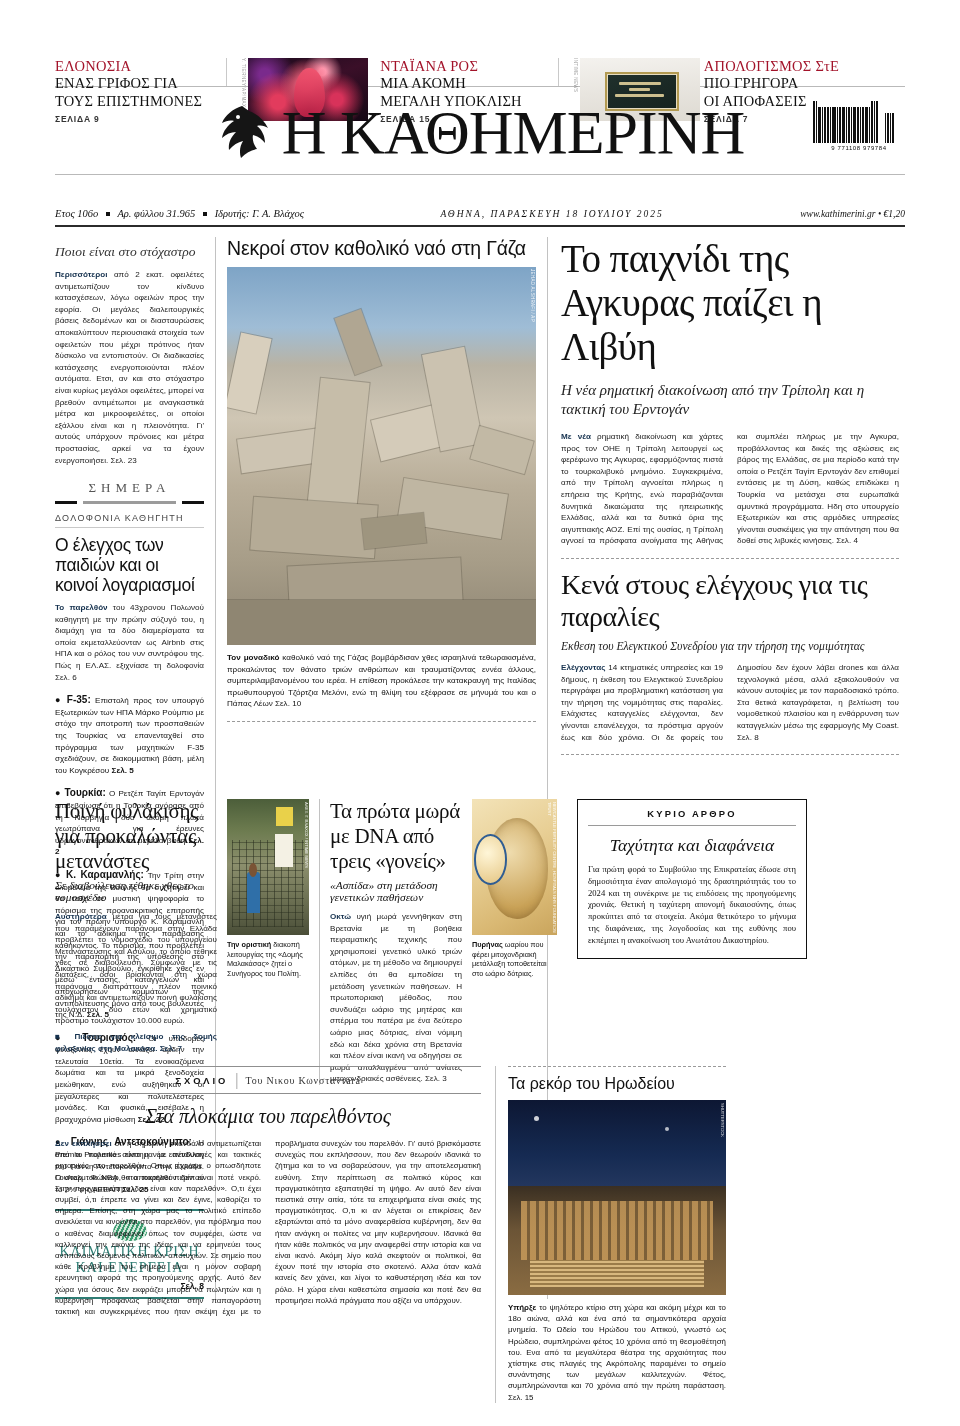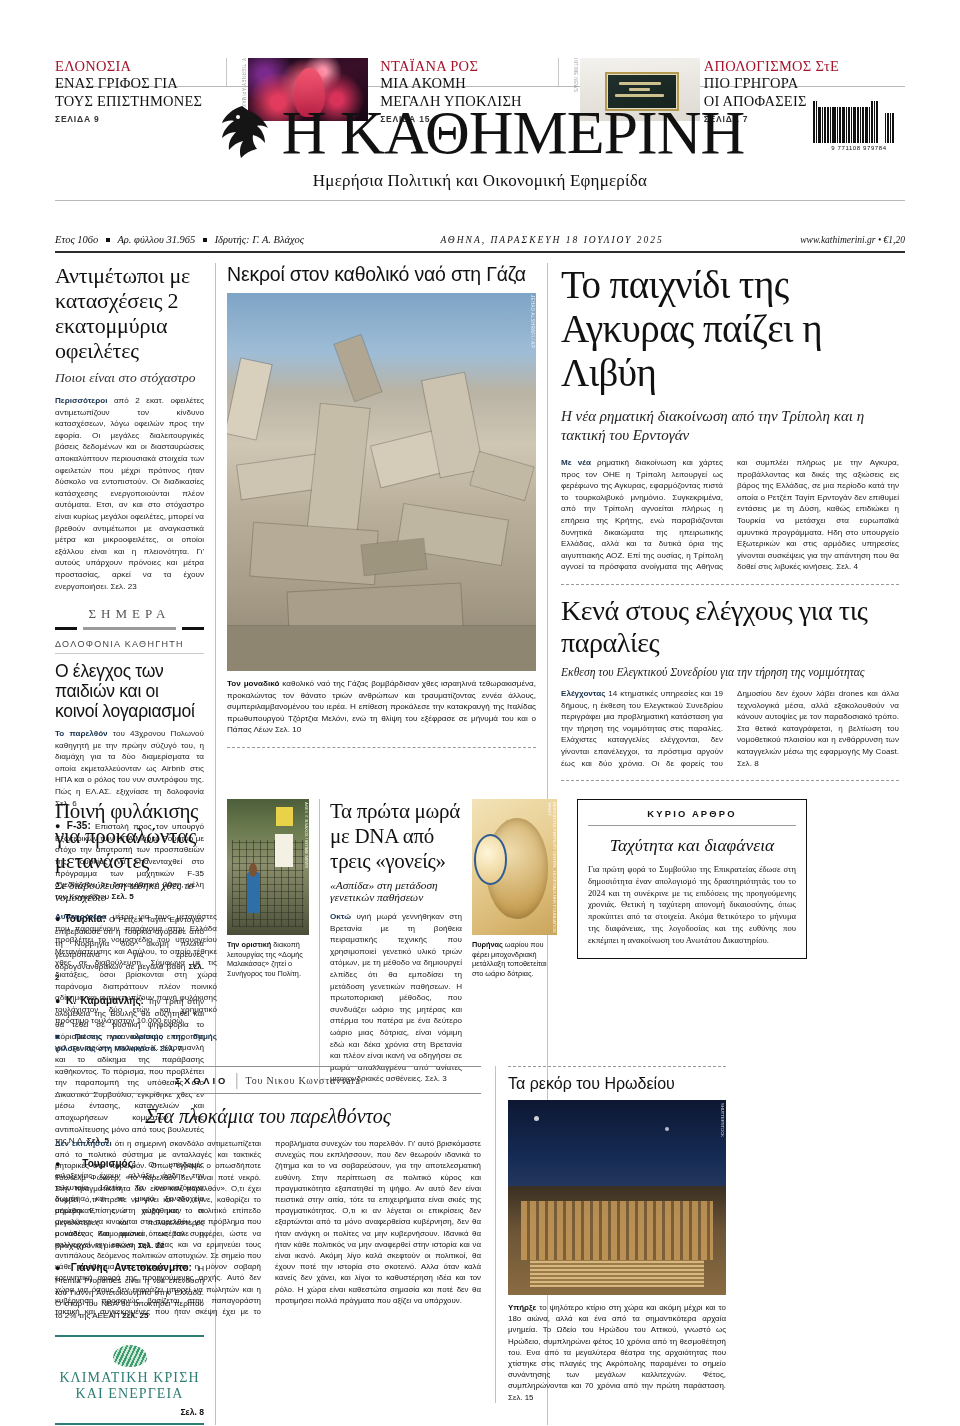--- a/index.html
+++ b/index.html
@@ -222,42 +222,40 @@
         <i style="width:5px;height:0px"></i>
         <i style="width:1px;height:30px"></i>
           <i style="width:2px;height:30px"></i>
         <i style="width:1px;height:30px"></i>
           <i style="width:2px;height:30px"></i>
       </div>
       <div class="barcode-num">9 771108 979784</div>
     </div>
   </div>
 
-  <div class="subtitle">Ημερήσια Πολιτική και Οικονομική Εφημερίδα</div>
 
   <div class="rule-thin" style="margin-top:9px;"></div>
   <div class="infoline">
     <div>
       <span>Ετος 106ο</span>
       <span class="sq"></span>
       <span>Αρ. φύλλου 31.965</span>
       <span class="sq"></span>
       <span>Ιδρυτής: Γ. Α. Βλάχος</span>
     </div>
     <div class="mid">ΑΘΗΝΑ, ΠΑΡΑΣΚΕΥΗ 18 ΙΟΥΛΙΟΥ 2025</div>
     <div class="right">www.kathimerini.gr • €1,20</div>
   </div>
   <div class="rule-med"></div>
 
   <div class="grid">
 
     <div class="col-left">
 
       <article>
-        <h2 class="lead">Αντιμέτωποι με κατασχέσεις 2 εκατομμύρια οφειλέτες</h2>
         <div class="lead-sub">Ποιοι είναι στο στόχαστρο</div>
         <div class="body-s">
           <span class="lede-b">Περισσότεροι</span>
           <span>από 2 εκατ. οφειλέτες αντιμετωπίζουν τον κίνδυνο κατασχέσεων, λόγω οφειλών προς την εφορία. Οι μεγάλες διαλειτουργικές βάσεις δεδομένων και οι διασταυρώσεις αποκαλύπτουν περιουσιακά στοιχεία των οφειλετών που μέχρι πρότινος ήταν δύσκολο να εντοπιστούν. Οι διαδικασίες κατάσχεσης ενεργοποιούνται πλέον αυτόματα. Ετσι, αν και στο στόχαστρο είναι κυρίως μεγάλοι οφειλέτες, μπορεί να βρεθούν αντιμέτωποι με αναγκαστικά μέτρα και μικροοφειλέτες, οι οποίοι εξάλλου είναι και η πλειονότητα. Γι' αυτούς υπάρχουν πρόνοιες και μέτρα προστασίας, αρκεί να τα έχουν ενεργοποιήσει. Σελ. 23</span>
         </div>
       </article>
 
       <div class="simera-wrap">
         <div class="simera-title">ΣΗΜΕΡΑ</div>
         <div class="simera-bar">

